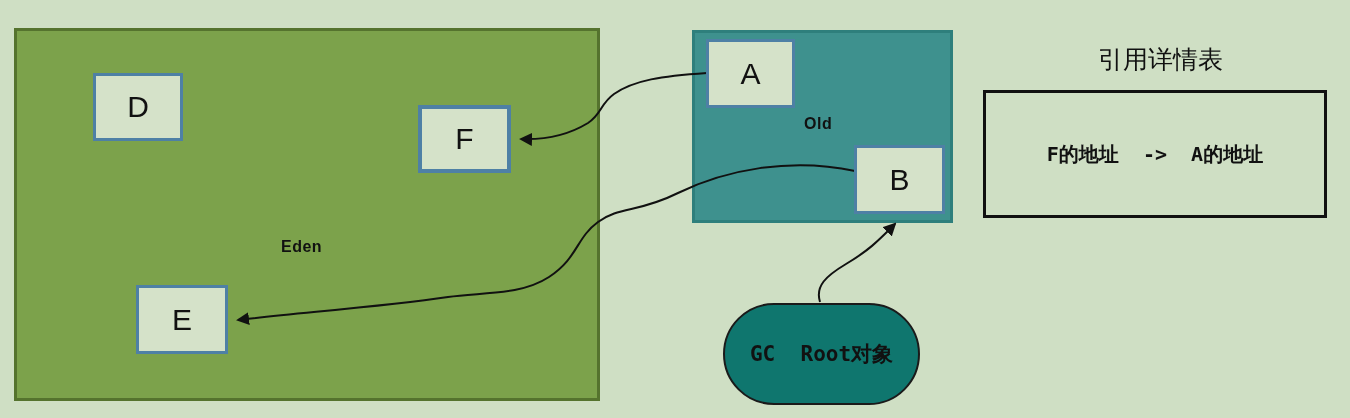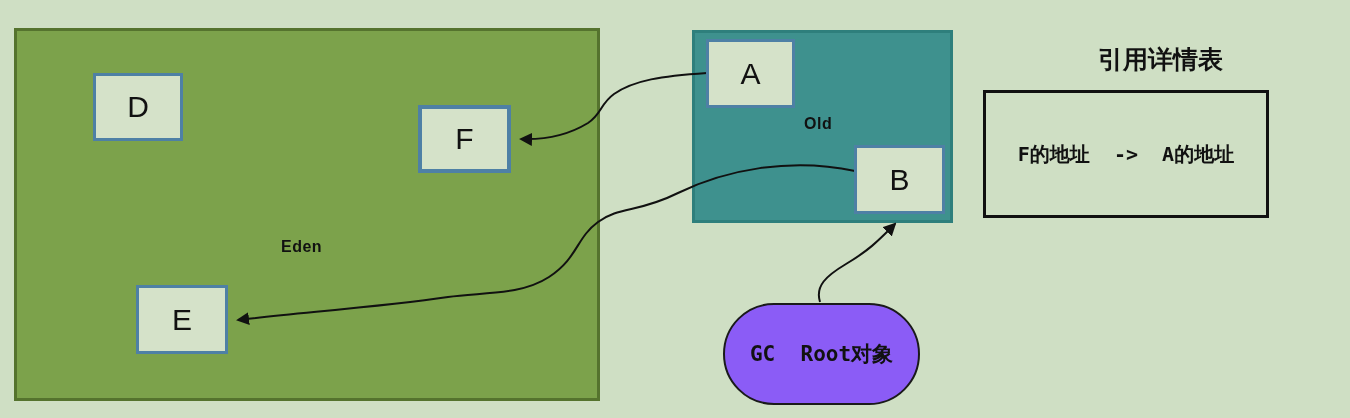--- a/index.html
+++ b/index.html
@@ -73,46 +73,46 @@
   .obj-e { left: 136px; top: 285px; width: 92px; height: 69px; }
   .obj-a { left: 706px; top: 39px;  width: 89px; height: 69px; }
   .obj-b { left: 854px; top: 145px; width: 91px; height: 69px; }
 
   .gc-root {
     position: absolute;
     z-index: 3;
     left: 723px; top: 303px;
     width: 197px; height: 102px;
     box-sizing: border-box;
-    background: #8b5cf6;
+    background: #0f766e;
     border: 2px solid #1a1a1a;
     border-radius: 51px;
     display: flex;
     align-items: center;
     justify-content: center;
     font-family: "DejaVu Sans Mono", "Liberation Sans", monospace, sans-serif;
     font-weight: bold;
     font-size: 21px;
     white-space: pre;
   }
 
   .ref-title {
     position: absolute;
     z-index: 3;
     left: 983px; top: 43px;
     width: 355px;
     text-align: center;
     font-size: 25px;
-    font-weight: 700;
+    font-weight: 400;
   }
   .ref-table {
     position: absolute;
     z-index: 3;
     left: 983px; top: 90px;
-    width: 286px; height: 128px;
+    width: 344px; height: 128px;
     box-sizing: border-box;
     border: 3px solid #111;
     display: flex;
     flex-direction: column;
     align-items: center;
     justify-content: center;
     gap: 24px;
     font-family: "DejaVu Sans Mono", "Liberation Sans", monospace, sans-serif;
     font-weight: bold;
     font-size: 20px;

